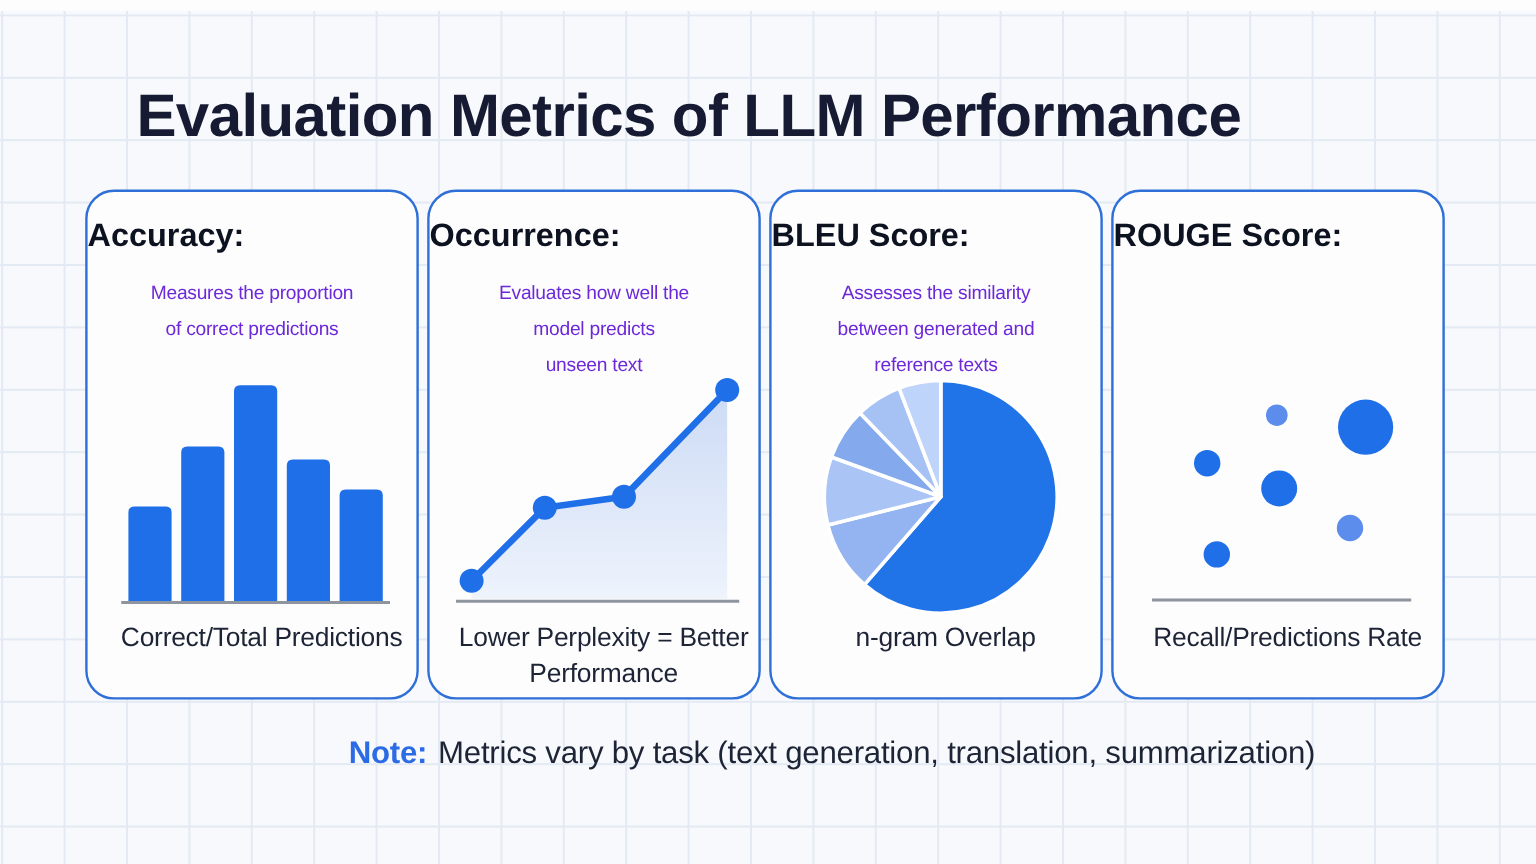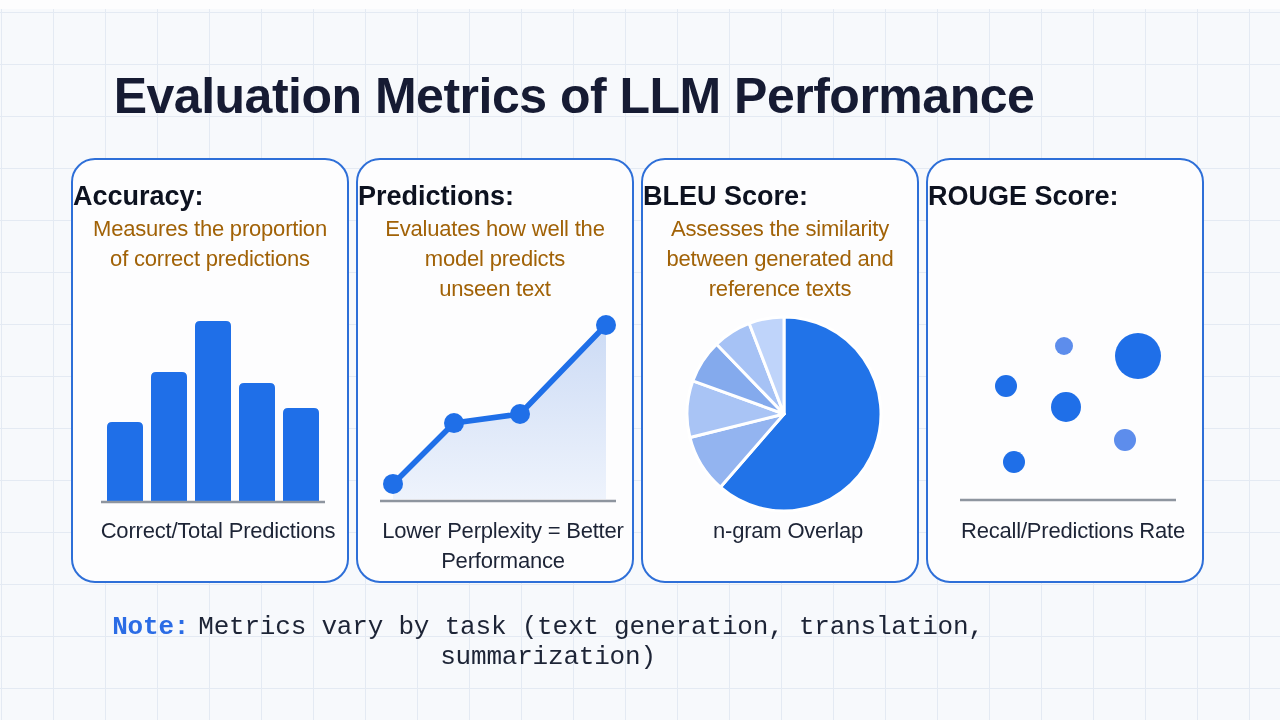--- a/index.html
+++ b/index.html
@@ -22,36 +22,36 @@
   .card{
     position:absolute;top:158px;width:278px;height:425px;box-sizing:border-box;
     background:#fdfdfe;border:2.5px solid #2e6fd8;border-radius:24px;
   }
   .c0{left:71px;} .c1{left:356px;} .c2{left:641px;} .c3{left:926px;}
   .card-title{
     margin-top:20px;font-size:27px;font-weight:bold;
     color:#0d1220;line-height:32px;
   }
   .card-desc{
-    margin-top:2px;text-align:center;font-size:22px;color:#a16207;
+    margin-top:18px;text-align:center;font-size:16px;color:#6d28d9;
     line-height:30px;white-space:pre-line;letter-spacing:-0.2px;
   }
   .chart{position:absolute;display:block;}
   .c0 .chart{left:25px;top:152px;width:230px;height:200px;}
   .c1 .chart{left:14px;top:142px;width:250px;height:210px;}
   .c2 .chart{left:31px;top:144px;width:220px;height:220px;}
   .c3 .chart{left:24px;top:152px;width:230px;height:200px;}
   .caption{
     position:absolute;top:356px;left:20px;right:4px;text-align:center;
     font-size:22px;color:#1d2436;line-height:30px;white-space:pre-line;
     letter-spacing:-0.2px;
   }
   .note{
-    position:absolute;top:612px;left:0;width:1096px;text-align:center;
-    font-size:26px;color:#1d2436;letter-spacing:-0.2px;font-family:Liberation Mono, monospace;
+    position:absolute;top:612px;left:0;width:1096px;text-align:right;
+    font-size:26px;color:#1d2436;letter-spacing:-0.2px;
   }
   .note-label{font-weight:bold;color:#2b6ce5;margin-right:9px;}
 </style>
 </head>
 <body>
 
 <div class="stage">
   <div class="topband"></div>
 
   <h1 class="page-title">Evaluation Metrics of LLM Performance</h1>
@@ -65,21 +65,21 @@
         <path d="M53 190L53 65Q53 60 58 60L84 60Q89 60 89 65L89 190Z" fill="#1f6fe8"></path>
         <path d="M97 190L97 14Q97 9 102 9L128 9Q133 9 133 14L133 190Z" fill="#1f6fe8"></path>
         <path d="M141 190L141 76Q141 71 146 71L172 71Q177 71 177 76L177 190Z" fill="#1f6fe8"></path>
         <path d="M185 190L185 101Q185 96 190 96L216 96Q221 96 221 101L221 190Z" fill="#1f6fe8"></path>
         <line x1="3" y1="190" x2="227" y2="190" stroke="#8e959f" stroke-width="2.5"></line>
       </svg>
     <div class="caption">Correct/Total Predictions</div>
   </section>
 
   <section class="card c1">
-    <div class="card-title">Predictions:</div>
+    <div class="card-title">Occurrence:</div>
     <div class="card-desc">Evaluates how well the
 model predicts
 unseen text</div>
     <svg class="chart" viewBox="0 0 250 210">
         <defs>
           <linearGradient id="areaG" x1="0" y1="0" x2="0" y2="1">
             <stop offset="0" stop-color="#ccdbf5"></stop>
             <stop offset="1" stop-color="#eef3fc"></stop>
           </linearGradient>
         </defs>

